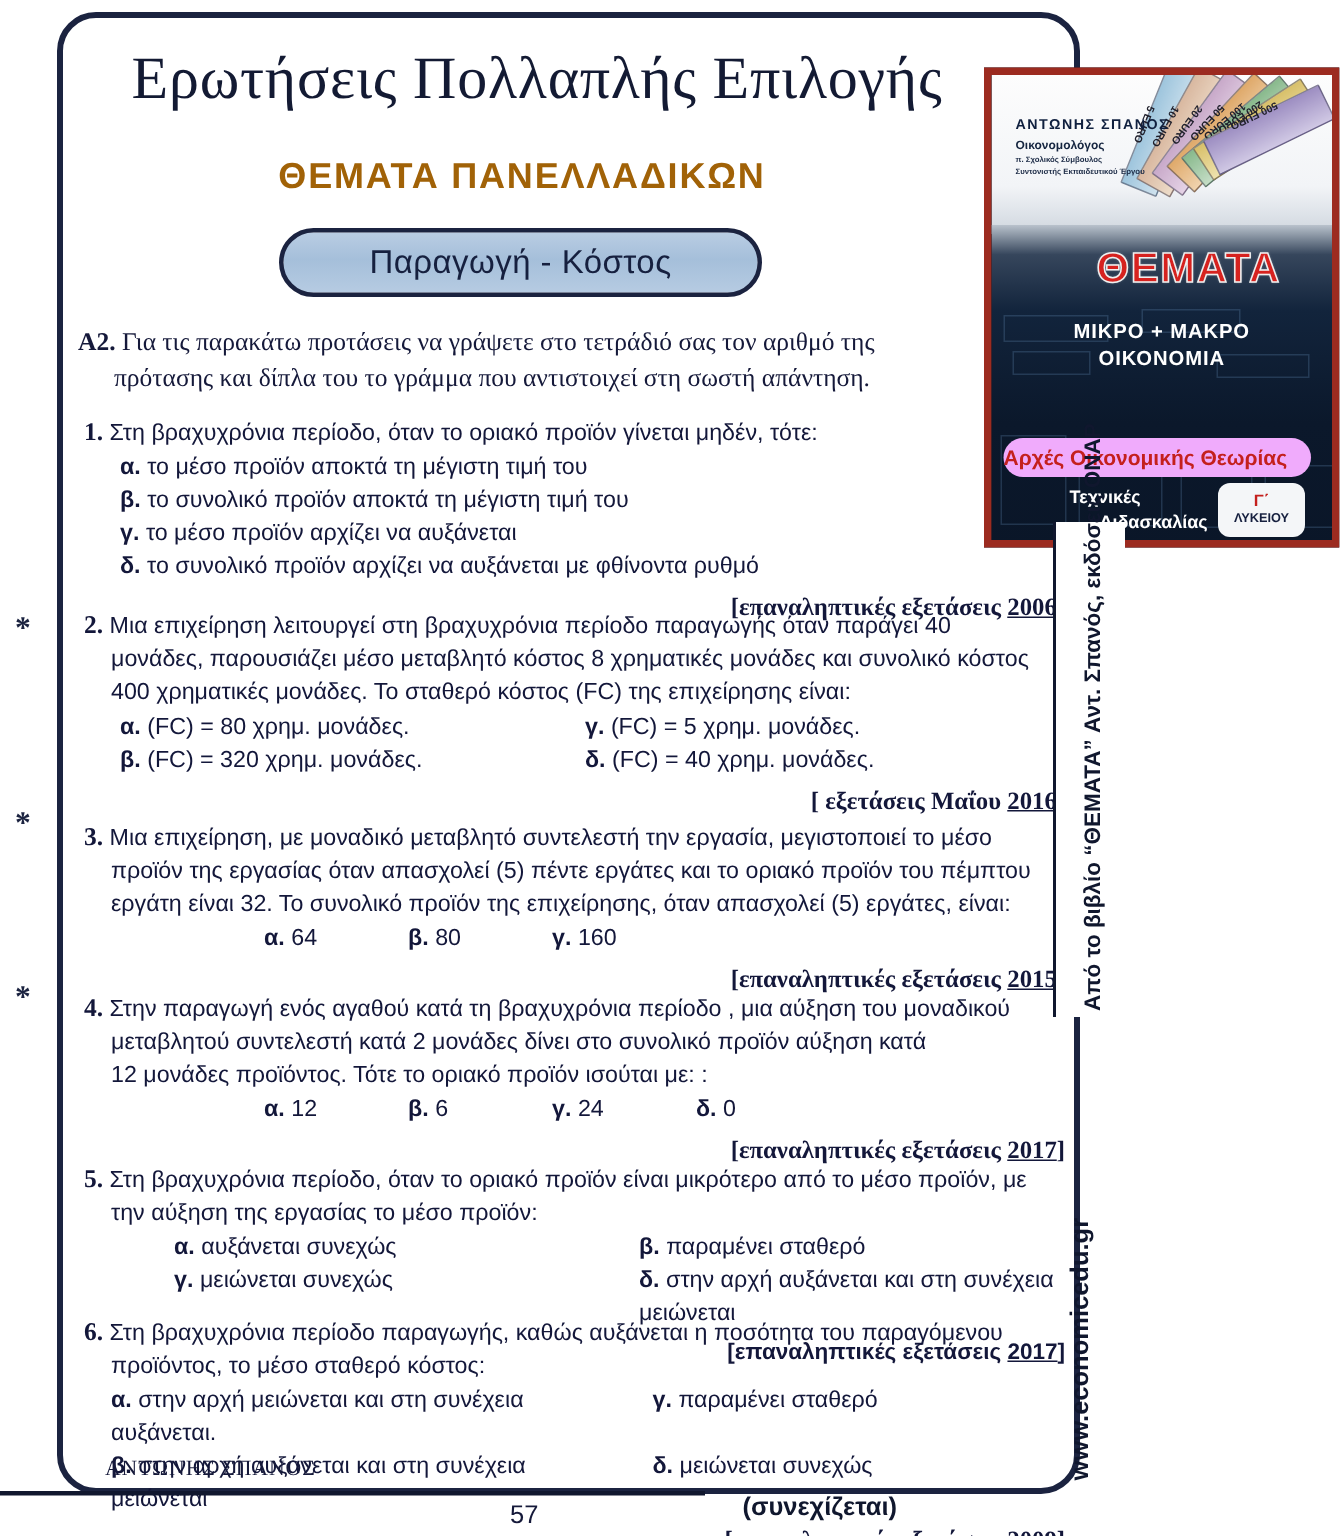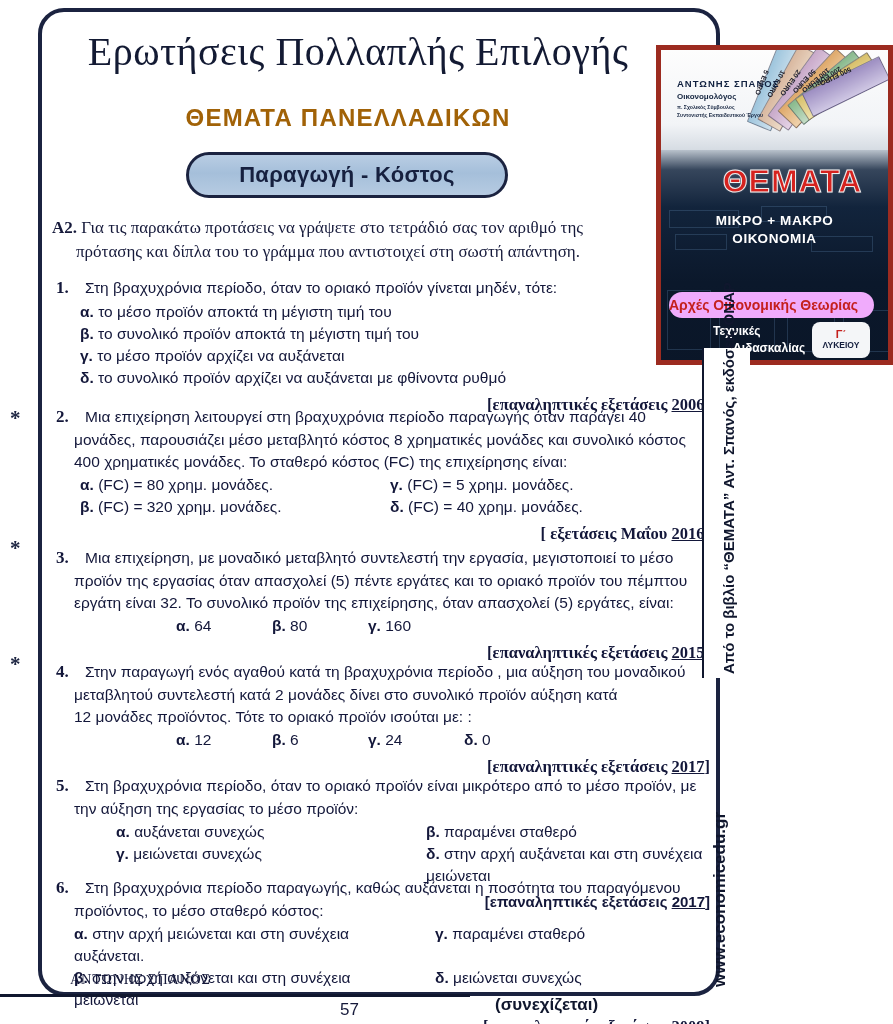--- a/index.html
+++ b/index.html
@@ -41,21 +41,21 @@
   #pill{
     position:absolute; left:186px; top:152px;
     width:322px; height:46px;
     border:3px solid #1b2340;
     border-radius:24px;
     background:linear-gradient(180deg,#b9cde3 0%, #a5bfda 45%, #b6cbe2 100%);
     display:flex; align-items:center; justify-content:center;
   }
   #pill span{
     font-family:"Liberation Sans", sans-serif;
-    font-weight:bold; font-size:22px; letter-spacing:0.3px;
+    font-weight:normal; font-size:22px; letter-spacing:0.3px;
     color:#16203f;
   }
 
   
   #instruction{
     position:absolute; left:52px; top:216px; width:610px;
     font-size:17px; line-height:1.42; color:#15193a;
   }
   #instruction .lead{ font-weight:bold; }
   #instruction .l2{ display:block; padding-left:24px; }
@@ -64,21 +64,21 @@
   .q{
     position:absolute; left:56px; width:660px;
     font-family:"Liberation Sans", sans-serif;
     font-size:15.5px; line-height:1.42;
     color:#13173a;
   }
   .q .num{
     font-family:"Liberation Serif", serif;
     font-weight:bold; font-size:17px;
   }
-  .q .stem{ display:inline;margin-left:12px; }
+  .q .stem{ display:inline; }
   .q .cont{ display:block; padding-left:18px; }
   .opts{ padding-left:24px; margin-top:1px; }
   .opt{ display:block; }
   .opt .lt{ font-weight:bold; }
   .opts.grid2{
     display:grid; grid-template-columns: 300px auto;
     column-gap:10px; row-gap:0px;
   }
   .opts.grid4{
     display:grid; grid-template-columns: 96px 96px 96px auto;
@@ -160,21 +160,21 @@
     background:
       linear-gradient(180deg,#b9c2cc 0%, #36465c 9%, #12243c 26%, #0b182b 60%, #0a1628 100%);
   }
   .cir{
     position:absolute; border:1px solid rgba(120,165,210,.22);
   }
   #cover-main{
     position:absolute; left:0; top:113px; width:100%;
     text-align:center;
     font-family:"Liberation Sans", sans-serif;
-    font-weight:bold; font-size:32px; letter-spacing:1px;
+    font-weight:bold; font-size:28px; letter-spacing:1px;
     color:#d6221f;
     text-shadow: 0 0 2px rgba(255,255,255,.45);
     padding-left: 36px;
   }
   #cover-main span{ -webkit-text-stroke:1px #f0f0f0; }
   #cover-l1, #cover-l2{
     position:absolute; left:0; width:100%;
     text-align:center;
     font-family:"Liberation Sans", sans-serif;
     font-weight:bold; font-size:13.5px; letter-spacing:.6px;

